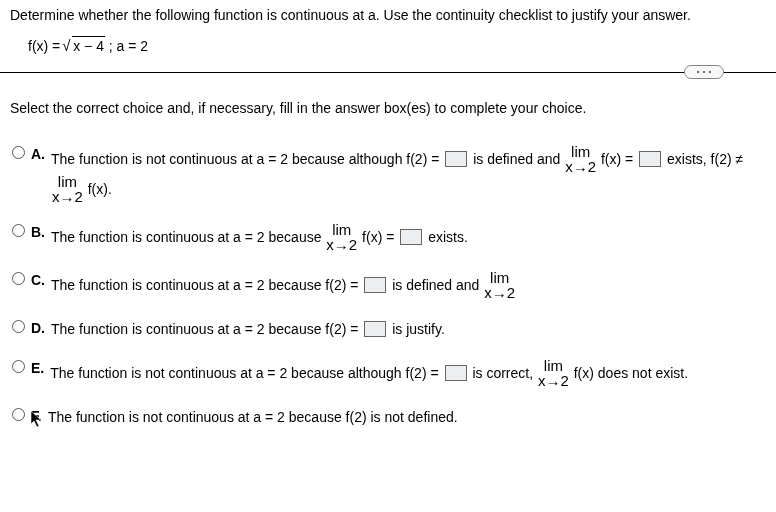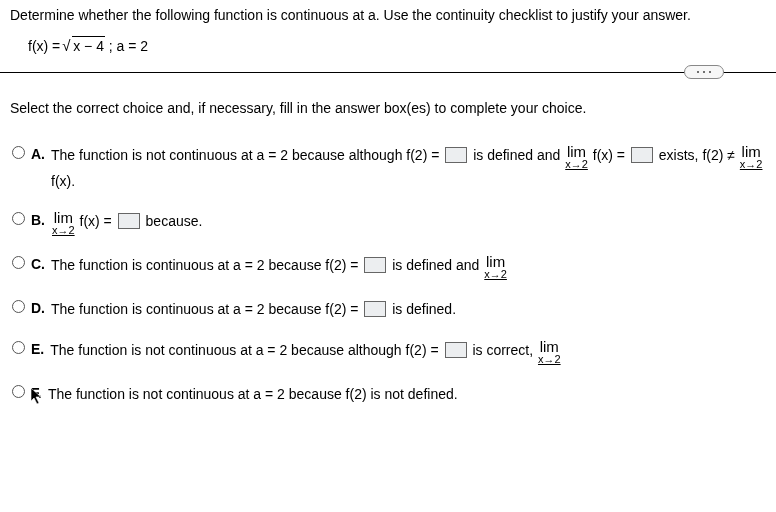--- a/index.html
+++ b/index.html
@@ -103,21 +103,21 @@
     margin: 0 2px;
   }
   .limfrac {
     display: inline-block;
     text-align: center;
     vertical-align: -8px;
     line-height: 1.0;
     margin: 0 1px;
   }
   .limfrac .top { font-size: 15px; display:block; }
-  .limfrac .bot { font-size: 11px; display:block;text-decoration:underline; }
+  .limfrac .bot { font-size: 15px; display:block; }
   .cursor {
     position: absolute;
     left: 18px; top: 4px;
     pointer-events: none;
   }
 </style>
 </head>
 <body>
 
 <div class="question-header">Determine whether the following function is continuous at a. Use the continuity checklist to justify your answer.</div>
@@ -144,45 +144,45 @@
     <div class="choice-label">A.</div>
     <div class="choice-text">
       <span>The function is not continuous at a = 2 because although f(2) = </span><span class="blank"></span><span> is defined and </span><span class="limfrac"><span class="top">lim</span><span class="bot">x→2</span></span><span> f(x) = </span><span class="blank"></span><span> exists, f(2) ≠ </span><span class="limfrac"><span class="top">lim</span><span class="bot">x→2</span></span><span> f(x).</span>
     </div>
   </div>
 
   <div class="choice">
     <div class="radio"></div>
     <div class="choice-label">B.</div>
     <div class="choice-text">
-      <span class="limfrac"><span class="top">lim</span><span class="bot">x→2</span></span><span> f(x) = </span><span class="blank"></span><span> because.</span>
+      <span>The function is continuous at a = 2 because </span><span class="limfrac"><span class="top">lim</span><span class="bot">x→2</span></span><span> f(x) = </span><span class="blank"></span><span> exists.</span>
     </div>
   </div>
 
   <div class="choice">
     <div class="radio"></div>
     <div class="choice-label">C.</div>
     <div class="choice-text">
       <span>The function is continuous at a = 2 because f(2) = </span><span class="blank"></span><span> is defined and </span><span class="limfrac"><span class="top">lim</span><span class="bot">x→2</span></span>
     </div>
   </div>
 
   <div class="choice">
     <div class="radio"></div>
     <div class="choice-label">D.</div>
     <div class="choice-text">
-      <span>The function is continuous at a = 2 because f(2) = </span><span class="blank"></span><span> is defined.</span>
+      <span>The function is continuous at a = 2 because f(2) = </span><span class="blank"></span><span> is justify.</span>
     </div>
   </div>
 
   <div class="choice">
     <div class="radio"></div>
     <div class="choice-label">E.</div>
     <div class="choice-text">
-      <span>The function is not continuous at a = 2 because although f(2) = </span><span class="blank"></span><span> is correct, </span><span class="limfrac"><span class="top">lim</span><span class="bot">x→2</span></span>
+      <span>The function is not continuous at a = 2 because although f(2) = </span><span class="blank"></span><span> is correct, </span><span class="limfrac"><span class="top">lim</span><span class="bot">x→2</span></span><span> f(x) does not exist.</span>
     </div>
   </div>
 
   <div class="choice choice-f">
     <div class="radio"></div>
     <svg class="cursor" width="14" height="18">
       <path d="M1 1 L1 14 L4 11 L7 17 L9 16 L6 10 L11 10 Z" fill="#000" stroke="#fff" stroke-width="0.6"></path>
     </svg>
     <div class="choice-label">F.</div>
     <div class="choice-text">

